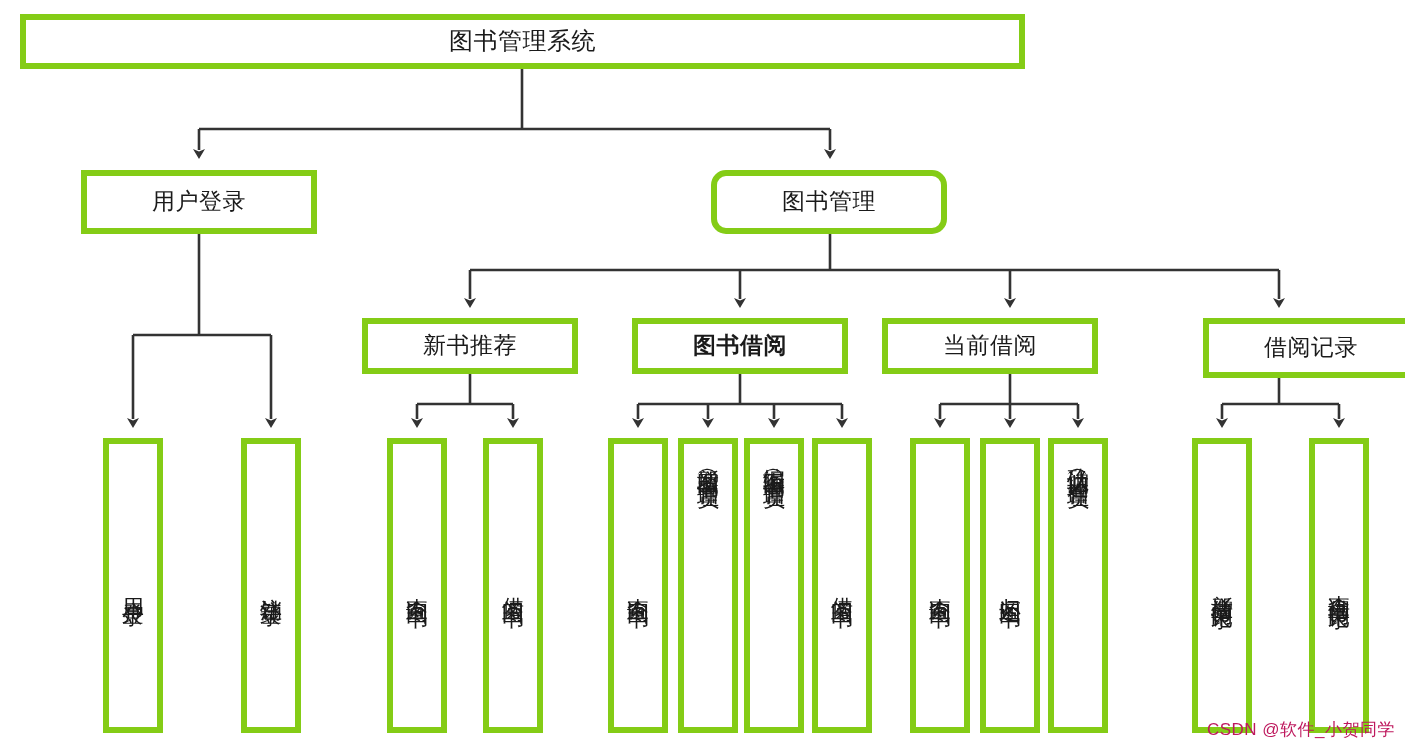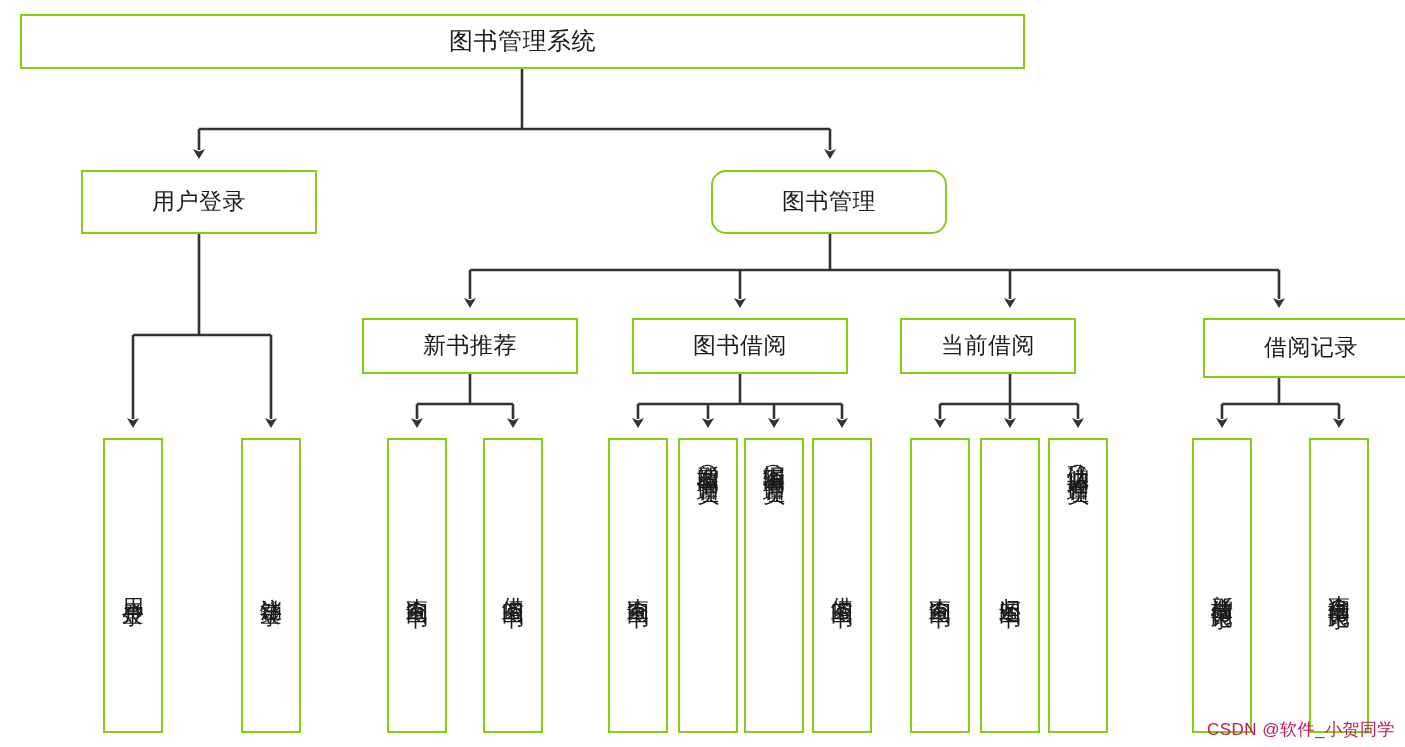--- a/index.html
+++ b/index.html
@@ -21,21 +21,21 @@
     position: absolute;
     left: 0;
     top: 0;
     width: 1405px;
     height: 747px;
   }
   .node-box {
     position: absolute;
     box-sizing: border-box;
     background: #ffffff;
-    border: 2px solid #84cc16;
+    border: 6px solid #84cc16;
     display: flex;
     align-items: center;
     justify-content: center;
     overflow: hidden;
   }
   .node-label {
     color: #1a1a1a;
     line-height: 1.18;
     letter-spacing: 0.5px;
     white-space: pre;
@@ -139,25 +139,25 @@
   </div>
 
   <div class="node-box h-node" style="left:711px; top:170px; width:236px; height:64px;border-radius:15px;">
     <span class="node-label">图书管理</span>
   </div>
 
   <div class="node-box h-node" style="left:362px; top:318px; width:216px; height:56px;justify-content:center;">
     <span class="node-label">新书推荐</span>
   </div>
 
-  <div class="node-box h-node" style="left:632px; top:318px; width:216px; height:56px;">
+  <div class="node-box h-node" style="left:632px; top:318px; width:216px; height:56px;font-weight:bold;">
     <span class="node-label">图书借阅</span>
   </div>
 
-  <div class="node-box h-node" style="left:900px; top:318px; width:176px; height:56px;">
+  <div class="node-box h-node" style="left:882px; top:318px; width:216px; height:56px;">
     <span class="node-label">当前借阅</span>
   </div>
 
   <div class="node-box h-node" style="left:1171px; top:318px; width:216px; height:60px;margin-left:32px;">
     <span class="node-label">借阅记录</span>
   </div>
 
   <div class="node-box v-node center-v" style="left:103px; top:438px; width:60px; height:295px;">
     <span class="node-label">用户登录</span>
   </div>

